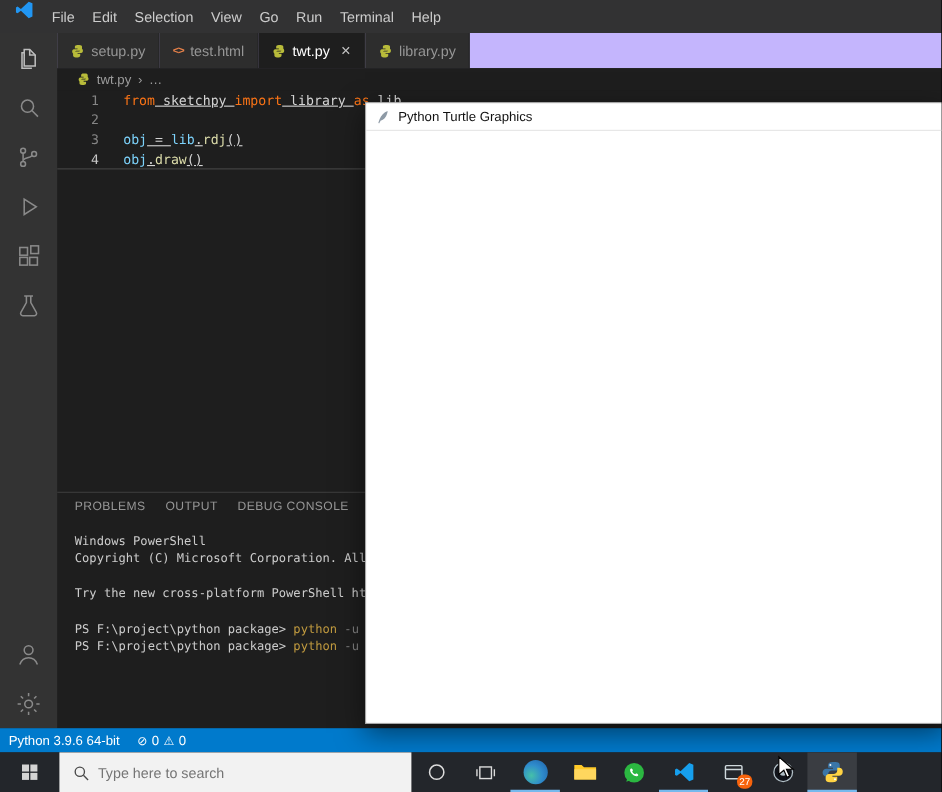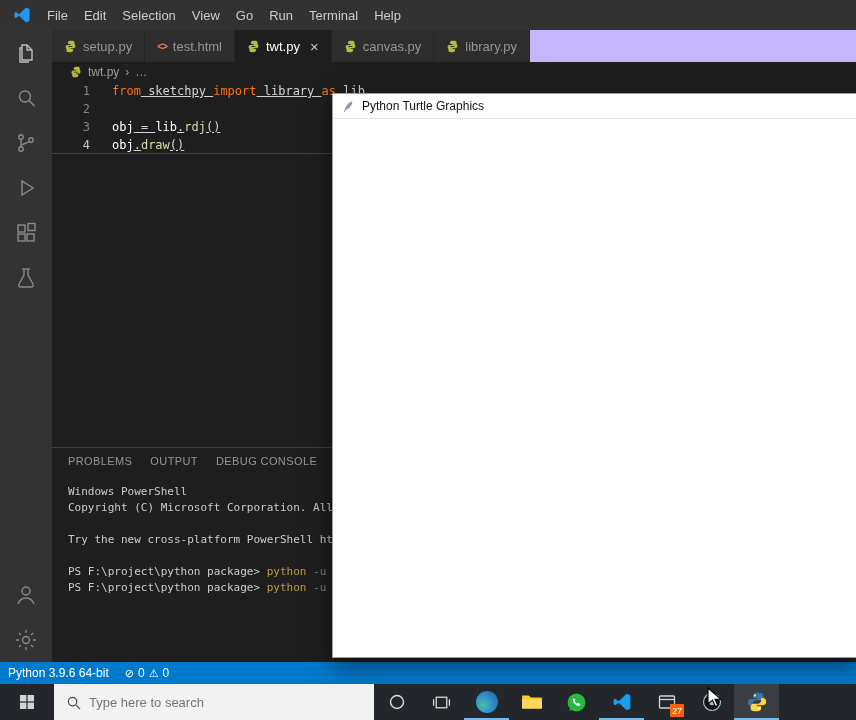--- a/index.html
+++ b/index.html
@@ -2,21 +2,21 @@
 <html><head>
 <meta charset="utf-8">
 <style>
   * { margin:0; padding:0; box-sizing:border-box; }
   html,body { width:856px; height:720px; background:#000; }
   .screen { position:relative; width:856px; height:720px; overflow:hidden;
             background:#1e1e1e; font-family:"Liberation Sans", sans-serif; }
 
   
   .titlebar { position:absolute; left:0; top:0; width:856px; height:30px;
-              background:#323233; display:flex; align-items:center; z-index:5; }
+              background:#323233; display:flex; align-items:flex-start; z-index:5; }
   .vscode-logo { width:18px; height:18px; margin:0 8px 0 13px; flex:none; }
   .menu-item { font-size:13px; color:#cccccc; padding:0 8px; height:100%;
                display:flex; align-items:center; cursor:default; }
   .window-title { position:absolute; left:502px; top:0; height:30px; display:flex;
                   align-items:center; font-size:12px; color:#adadad; white-space:nowrap; }
 
   
   .activitybar { position:absolute; left:0; top:30px; width:52px; height:632px;
                  background:#333333; display:flex; flex-direction:column; align-items:center; z-index:4; }
   .ab-icon { width:52px; height:45px; display:flex; align-items:center; justify-content:center; }
@@ -43,21 +43,21 @@
   
   .editor { position:absolute; left:52px; top:82px; right:0; height:365px;
             background:#1e1e1e; font-family:"DejaVu Sans Mono", monospace;
             font-size:12px; z-index:1; }
   .code-line { display:flex; height:18px; line-height:18px; }
   .gutter { width:38px; text-align:right; color:#858585; flex:none; }
   .code-line.current .gutter { color:#c6c6c6; }
   .code-line.current { border-bottom:1px solid rgba(255,255,255,0.16); }
   .code-text { padding-left:22px; white-space:pre; color:#d4d4d4; }
   .tok-kw { color:#f97316; }
-  .tok-var { color:#ffffff; }
+  .tok-var { color:#7dd3fc; }
   .tok-fn { color:#dcdcaa; }
   .tok-plain { color:#d4d4d4;text-decoration:underline; }
 
   
   .panel { position:absolute; left:52px; top:447px; right:0; height:215px;
            background:#1e1e1e; border-top:1px solid rgba(128,128,128,0.35); z-index:1; }
   .panel-tabs { display:flex; padding-left:16px; height:26px; align-items:center; }
   .panel-tab { font-size:11px; letter-spacing:0.4px; color:#969696; margin-right:18px;
                height:100%; display:flex; align-items:center; }
   .panel-tab.active { color:#e7e7e7; border-bottom:1px solid #e7e7e7; }
@@ -91,21 +91,21 @@
                align-items:center; padding-left:12px; gap:8px; flex:none; }
   .tb-search input { border:none; outline:none; background:transparent; font-size:13px;
                      color:#3c3c3c; width:240px; font-family:"Liberation Sans", sans-serif; }
   .tb-btn { width:45px; height:36px; display:flex; align-items:center; justify-content:center;
             position:relative; flex:none; }
   .tb-btn.open { box-shadow:inset 0 -2px 0 #76b9ed; }
   .tb-btn.active { background:#3a3d42; }
   .edge-ball { width:22px; height:22px; border-radius:50%;
                background:radial-gradient(circle at 32% 64%, #45c0a9 0%, #2f8ccc 48%, #1f5fa8 100%); }
   .tb-badge { position:absolute; right:5px; bottom:3px; min-width:14px; height:13px;
-              border-radius:1px; background:#f7630c; color:#ffffff; font-size:9px;
+              border-radius:6px; background:#f7630c; color:#ffffff; font-size:9px;
               display:flex; align-items:center; justify-content:center; padding:0 2px; }
 
   
   .mouse-cursor { position:absolute; left:703px; top:685px; width:24px; height:24px; z-index:100; }
 </style>
 </head>
 <body>
 
 <div class="screen">
 
@@ -198,27 +198,20 @@
         <path d="M8 15c2 0 3-.8 3-2v-2H8v-1h4c1.5 0 2-1.5 2-2.5S13.5 5 12 5h-1v1.5C11 8 10 8.5 8.5 8.5H5c-1.2 0-2 .8-2 2V13c0 1.2 1 2 3 2h2z" fill="#b8bb3a"></path>
       </svg>
       <span>twt.py</span>
       <span class="tab-close">×</span>
     </div>
     <div class="tab">
       <svg class="tab-icon" viewBox="0 0 16 16">
         <path d="M8 1C6 1 5 1.8 5 3v2h3v1H4C2.5 6 2 7.5 2 8.5S2.5 11 4 11h1V9.5C5 8 6 7.5 7.5 7.5H11c1.2 0 2-.8 2-2V3c0-1.2-1-2-3-2H8z" fill="#b8bb3a"></path>
         <path d="M8 15c2 0 3-.8 3-2v-2H8v-1h4c1.5 0 2-1.5 2-2.5S13.5 5 12 5h-1v1.5C11 8 10 8.5 8.5 8.5H5c-1.2 0-2 .8-2 2V13c0 1.2 1 2 3 2h2z" fill="#b8bb3a"></path>
       </svg>
-      <span>canvas.py</span>
-    </div>
-    <div class="tab">
-      <svg class="tab-icon" viewBox="0 0 16 16">
-        <path d="M8 1C6 1 5 1.8 5 3v2h3v1H4C2.5 6 2 7.5 2 8.5S2.5 11 4 11h1V9.5C5 8 6 7.5 7.5 7.5H11c1.2 0 2-.8 2-2V3c0-1.2-1-2-3-2H8z" fill="#b8bb3a"></path>
-        <path d="M8 15c2 0 3-.8 3-2v-2H8v-1h4c1.5 0 2-1.5 2-2.5S13.5 5 12 5h-1v1.5C11 8 10 8.5 8.5 8.5H5c-1.2 0-2 .8-2 2V13c0 1.2 1 2 3 2h2z" fill="#b8bb3a"></path>
-      </svg>
       <span>library.py</span>
     </div>
   </div>
 
   <div class="breadcrumb">
     <svg class="tab-icon" viewBox="0 0 16 16">
       <path d="M8 1C6 1 5 1.8 5 3v2h3v1H4C2.5 6 2 7.5 2 8.5S2.5 11 4 11h1V9.5C5 8 6 7.5 7.5 7.5H11c1.2 0 2-.8 2-2V3c0-1.2-1-2-3-2H8z" fill="#b8bb3a"></path>
       <path d="M8 15c2 0 3-.8 3-2v-2H8v-1h4c1.5 0 2-1.5 2-2.5S13.5 5 12 5h-1v1.5C11 8 10 8.5 8.5 8.5H5c-1.2 0-2 .8-2 2V13c0 1.2 1 2 3 2h2z" fill="#b8bb3a"></path>
     </svg>
     <span>twt.py</span>

